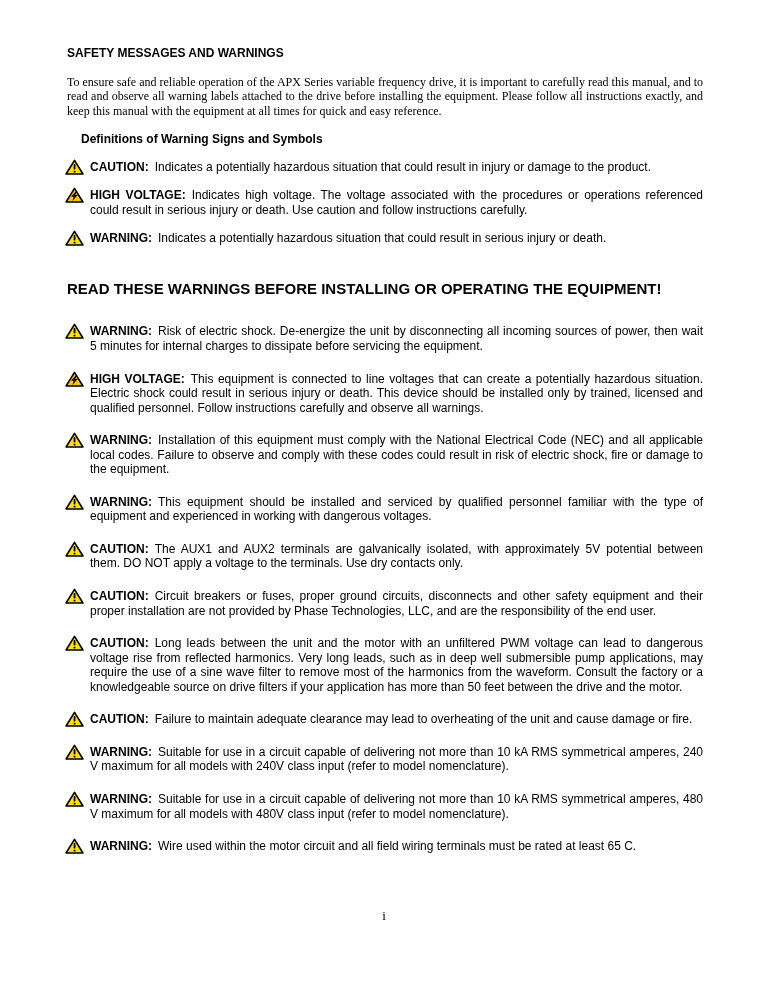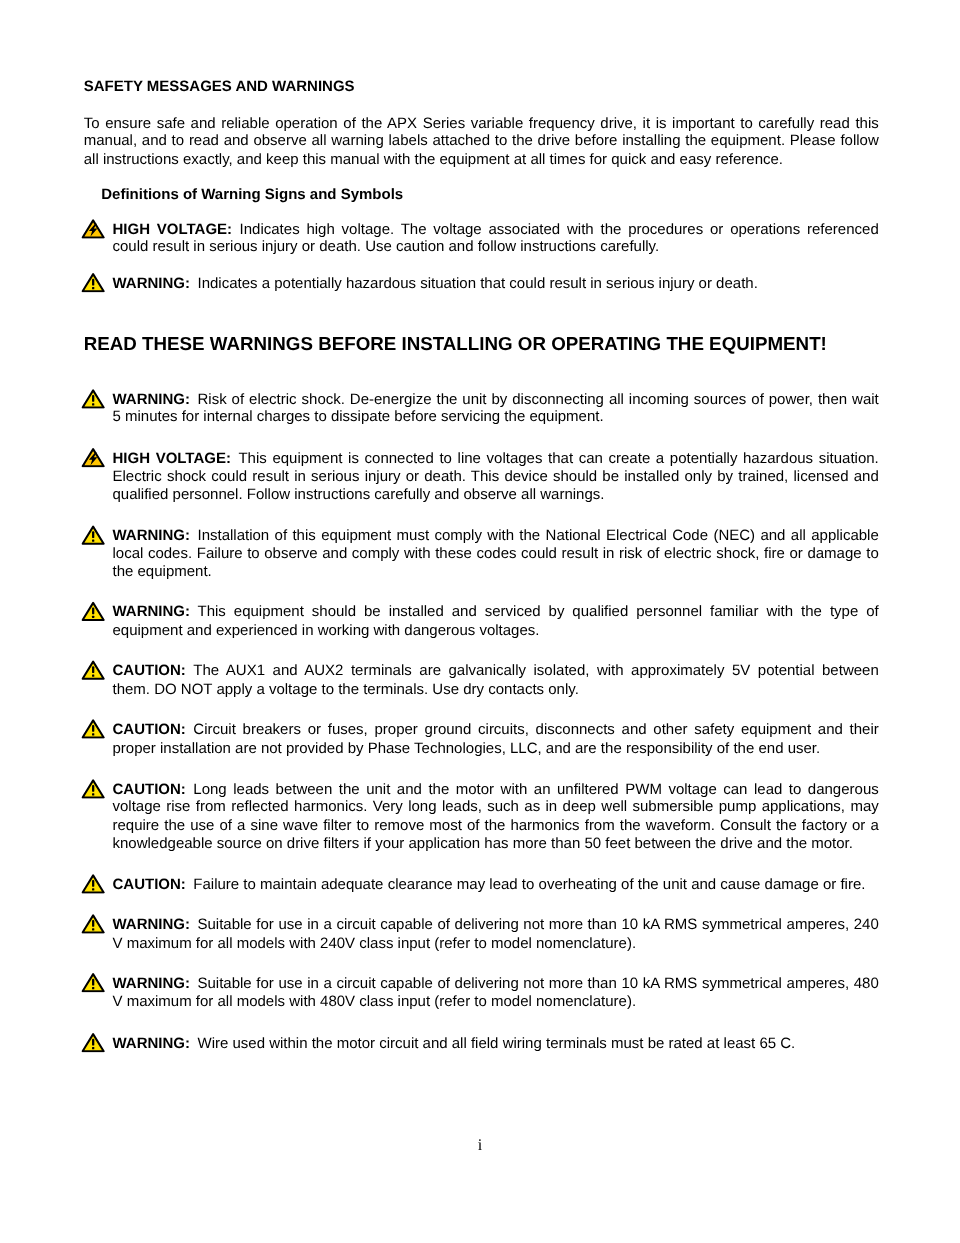--- a/index.html
+++ b/index.html
@@ -19,27 +19,28 @@
   .content {
     position: absolute;
     left: 67px;
     top: 46px;
     width: 636px;
   }
   .doc-title {
     font-size: 12px;
     font-weight: bold;
     line-height: 14.55px;
-    margin: 16px 0 14px 0;
+    margin: 0 0 14px 0;
   }
   .para {
     font-size: 12px;
     line-height: 14.55px;
     text-align: justify;
     margin: 0 0 14px 0;
+    font-family: Liberation Serif, serif;
   }
   .subhead {
     font-size: 12px;
     font-weight: bold;
     line-height: 14.55px;
     margin: 0 0 13px 0;
     padding-left: 14px;
   }
   .readhead {
     font-size: 15px;
@@ -94,20 +95,31 @@
 <div class="page">
   <div class="content">
 
     <div class="doc-title">SAFETY MESSAGES AND WARNINGS</div>
 
     <div class="para">To ensure safe and reliable operation of the APX Series variable frequency drive, it is important to carefully read this manual, and to read and observe all warning labels attached to the drive before installing the equipment.  Please follow all instructions exactly, and keep this manual with the equipment at all times for quick and easy reference.</div>
 
     <div class="subhead">Definitions of Warning Signs and Symbols</div>
 
     <div id="definitions-list">
+        <div class="witem ditem excl">
+    <span class="icon">
+      <svg class="tri-excl" viewBox="0 0 26 22" xmlns="http://www.w3.org/2000/svg">
+        <polygon class="tri" points="13,1.8 24.6,20.6 1.4,20.6" stroke-width="2.2" stroke-linejoin="round"></polygon>
+        <rect x="11.8" y="7" width="2.5" height="7.4" rx="1" fill="#000"></rect>
+        <rect x="11.8" y="16" width="2.5" height="2.5" rx="0.6" fill="#000"></rect>
+      </svg>
+      
+    </span>
+    <span class="wlabel">CAUTION:</span><span class="wtext">Indicates a potentially hazardous situation that could result in injury or damage to the product.</span>
+  </div>
         <div class="witem ditem bolt">
     <span class="icon">
       
       <svg class="tri-bolt" viewBox="0 0 26 22" xmlns="http://www.w3.org/2000/svg">
         <polygon class="tri" points="13,1.8 24.6,20.6 1.4,20.6" stroke-width="2.2" stroke-linejoin="round"></polygon>
         <path d="M15.2,5.4 L8.4,13.4 L11.9,13.4 L10.1,19.4 L17.7,10.7 L13.8,10.7 L17.0,5.4 Z" fill="#000"></path>
       </svg>
     </span>
     <span class="wlabel">HIGH VOLTAGE:</span><span class="wtext">Indicates high voltage.  The voltage associated with the procedures or operations referenced could result in serious injury or death.  Use caution and follow instructions carefully.</span>
   </div>

